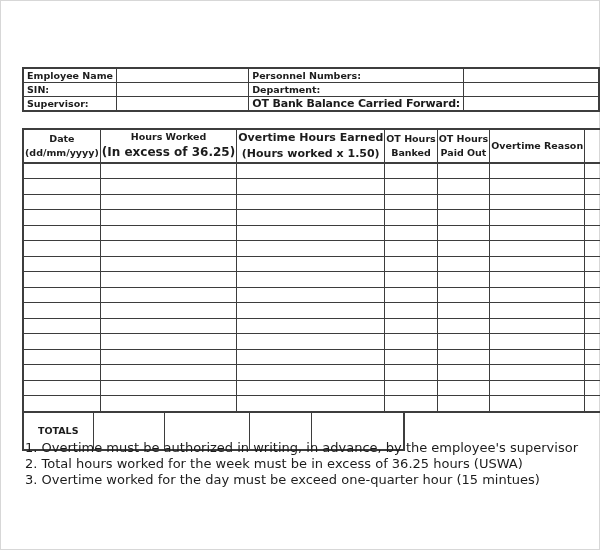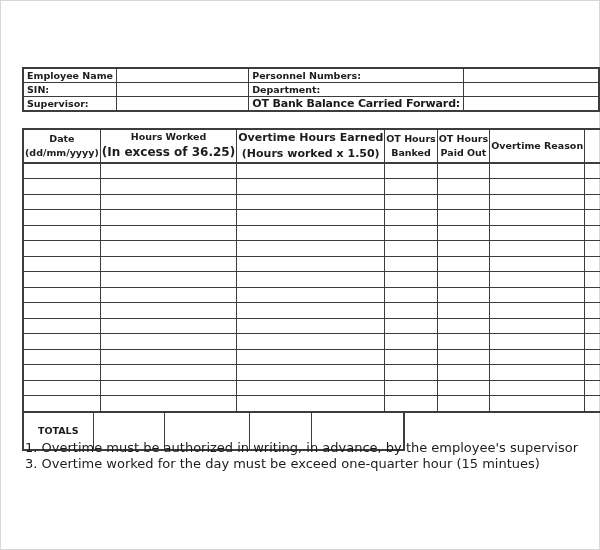--- a/index.html
+++ b/index.html
@@ -286,14 +286,15 @@
       <td></td>
       <td></td>
       <td></td>
     </tr>
   </tbody>
     </table>
 </div>
 
 <div class="notes">
   <div class="note">1. Overtime must be authorized in writing, in advance, by the employee's supervisor</div>
+  <div class="note">2. Total hours worked for the week must be in excess of 36.25 hours (USWA)</div>
   <div class="note">3. Overtime worked for the day must be exceed one-quarter hour (15 mintues)</div>
 </div>
 
 </body></html>

